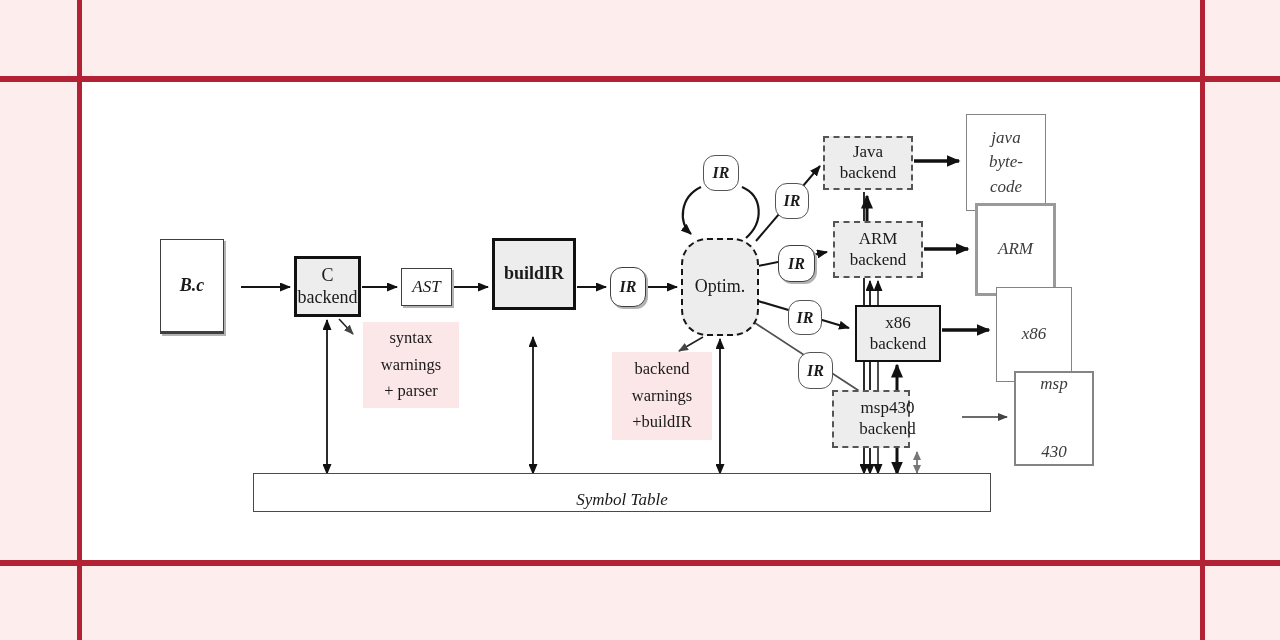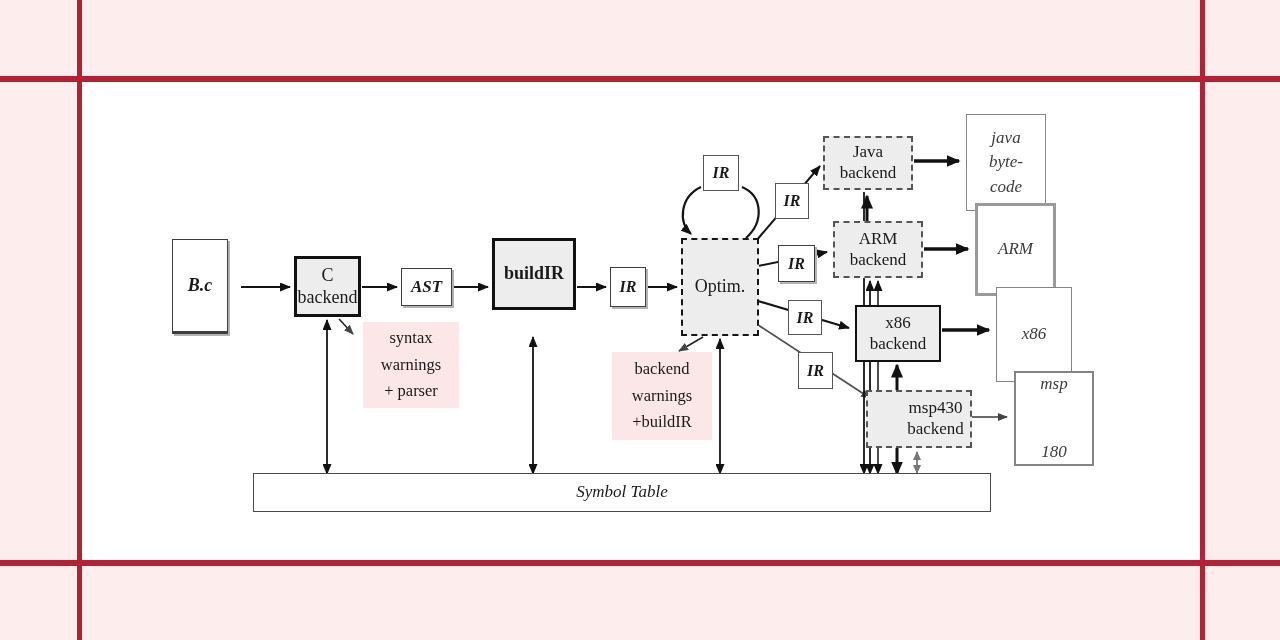--- a/index.html
+++ b/index.html
@@ -16,28 +16,28 @@
   svg.wires{position:absolute;left:0;top:0;z-index:1;}
   .box{
     position:absolute;z-index:2;display:flex;flex-direction:column;
     align-items:center;justify-content:center;text-align:center;
     box-sizing:border-box;line-height:1.22;background:#ffffff;
   }
   .proc{background:#ededed;border:3px solid #111;}
   .dashproc{background:#ededed;border:2.5px dashed #161616;}
   .backend{background:#ededed;border:2px dashed #555;font-size:17px;}
   .small{border:1.5px solid #3f3f3f;box-shadow:2px 2px 0 #b3b3b3;}
-  .irlab{font-size:16px;font-weight:bold;font-style:italic;}
+  .irlab{font-size:16px;font-weight:bold;font-style:italic;border-radius:12px;}
   .out{border:1.5px solid #848484;color:#3c3c3c;font-style:italic;font-size:17px;line-height:1.45;}
   .note{
     position:absolute;z-index:2;background:#fbe7e7;display:flex;flex-direction:column;
     align-items:center;justify-content:center;text-align:left;
     font-size:16.5px;line-height:1.62;
   }
-  .st{border:1.5px solid #4a4a4a;font-style:italic;font-size:17px;}
+  .st{border:1.5px solid #4a4a4a;font-style:italic;font-size:17px;justify-content:flex-end;}
 </style>
 </head>
 <body>
 
 <div class="canvas"></div>
 
 <svg class="wires" width="1280" height="640" viewBox="0 0 1280 640">
   <defs>
     <marker id="mkB" markerUnits="userSpaceOnUse" markerWidth="11" markerHeight="9" refX="10" refY="4.5" orient="auto-start-reverse">
       <path d="M0,0 L11,4.5 L0,9 Z" fill="#111"></path>
@@ -94,42 +94,42 @@
   <g>
     <line x1="867" y1="221" x2="867" y2="196" stroke="#111" stroke-width="3" marker-end="url(#mkBL)"></line>
     <line x1="864" y1="192" x2="864" y2="474" stroke="#151515" stroke-width="1.8" marker-end="url(#mkB)"></line>
     <line x1="870" y1="281" x2="870" y2="474" stroke="#151515" stroke-width="1.8" marker-start="url(#mkB)" marker-end="url(#mkB)"></line>
     <line x1="878" y1="281" x2="878" y2="474" stroke="#151515" stroke-width="1.5" marker-start="url(#mkB)" marker-end="url(#mkB)"></line>
     <line x1="897" y1="365" x2="897" y2="474" stroke="#111" stroke-width="3" marker-start="url(#mkBL)" marker-end="url(#mkBL)"></line>
     <line x1="917" y1="452" x2="917" y2="473" stroke="#777" stroke-width="1.8" marker-start="url(#mkGr)" marker-end="url(#mkGr)"></line>
   </g>
 </svg>
 
-<div class="box small" style="left:160px;top:239px;width:56px;height:95px;font-size:18px;font-weight:bold;font-style:italic;border-bottom-width:3px;margin-left:12px;">
+<div class="box small" style="left:160px;top:239px;width:64px;height:95px;font-size:18px;font-weight:bold;font-style:italic;border-bottom-width:3px;">
   <span>B.c</span>
 </div>
 
 <div class="box proc" style="left:294px;top:256px;width:67px;height:61px;font-size:18px;">
   <span>C</span>
   <span>backend</span>
 </div>
 
-<div class="box small" style="left:401px;top:268px;width:51px;height:38px;font-size:17px;font-weight:bold;font-style:italic;">
+<div class="box small" style="left:401px;top:268px;width:51px;height:38px;font-size:17px;font-weight:normal;font-style:italic;">
   <span>AST</span>
 </div>
 
 <div class="box proc" style="left:492px;top:238px;width:84px;height:72px;font-size:18px;font-weight:bold;">
   <span>buildIR</span>
 </div>
 
 <div class="box small irlab" style="left:610px;top:267px;width:36px;height:40px;">
   <span>IR</span>
 </div>
 
-<div class="box dashproc" style="left:681px;top:238px;width:78px;height:98px;font-size:18px;">
+<div class="box dashproc" style="left:681px;top:238px;width:78px;height:98px;font-size:18px;border-radius:26px;">
   <span>Optim.</span>
 </div>
 
 <div class="box irlab" style="left:703px;top:155px;width:36px;height:36px;border:1.5px solid #555;">
   <span>IR</span>
 </div>
 
 <div class="box irlab" style="left:775px;top:183px;width:34px;height:36px;border:1.5px solid #555;">
   <span>IR</span>
 </div>
@@ -154,42 +154,42 @@
 <div class="box backend" style="left:833px;top:221px;width:90px;height:57px;">
   <span>ARM</span>
   <span>backend</span>
 </div>
 
 <div class="box proc" style="left:855px;top:305px;width:86px;height:57px;font-size:17px;border-width:2.5px;">
   <span>x86</span>
   <span>backend</span>
 </div>
 
-<div class="box backend" style="left:866px;top:390px;width:106px;height:58px;padding-left:33px;">
+<div class="box backend" style="left:832px;top:390px;width:78px;height:58px;padding-left:33px;">
   <span>msp430</span>
   <span>backend</span>
 </div>
 
 <div class="box out" style="left:966px;top:114px;width:80px;height:97px;">
   <span>java</span>
   <span>byte-</span>
   <span>code</span>
 </div>
 
 <div class="box out" style="left:975px;top:203px;width:81px;height:93px;border-width:3px;border-color:#9a9a9a;">
   <span>ARM</span>
 </div>
 
 <div class="box out" style="left:996px;top:287px;width:76px;height:95px;">
   <span>x86</span>
 </div>
 
 <div class="box out" style="left:1014px;top:371px;width:80px;height:95px;border-width:2px;gap:43px;">
   <span>msp</span>
-  <span>180</span>
+  <span>430</span>
 </div>
 
 <div class="box st" style="left:253px;top:473px;width:738px;height:39px;">
   <span>Symbol Table</span>
 </div>
 
 <div class="note" style="left:363px;top:322px;width:96px;height:86px;">
   <span>syntax</span>
   <span>warnings</span>
   <span>+ parser</span>

